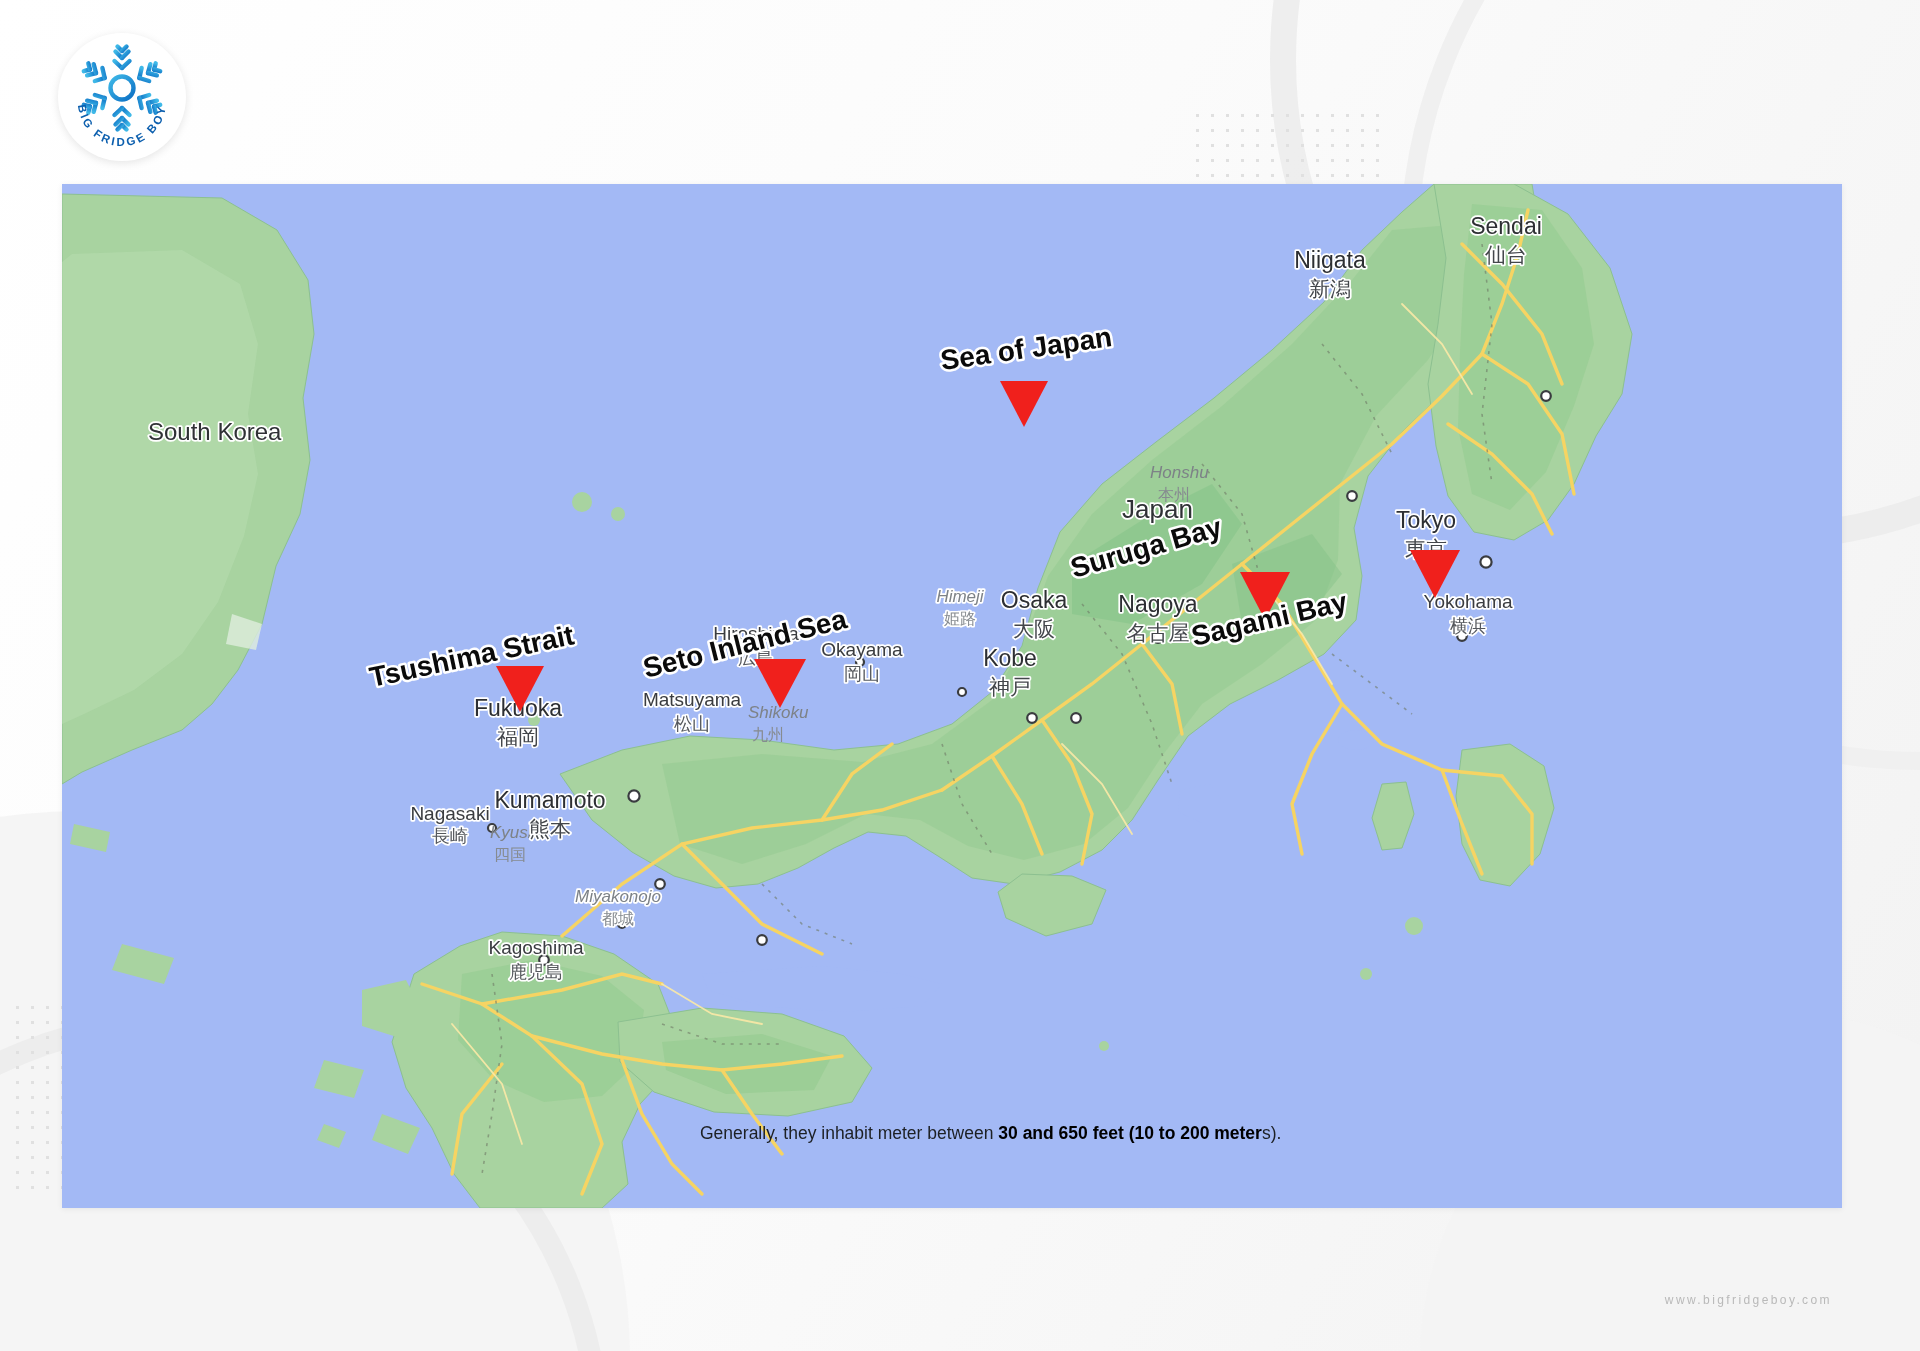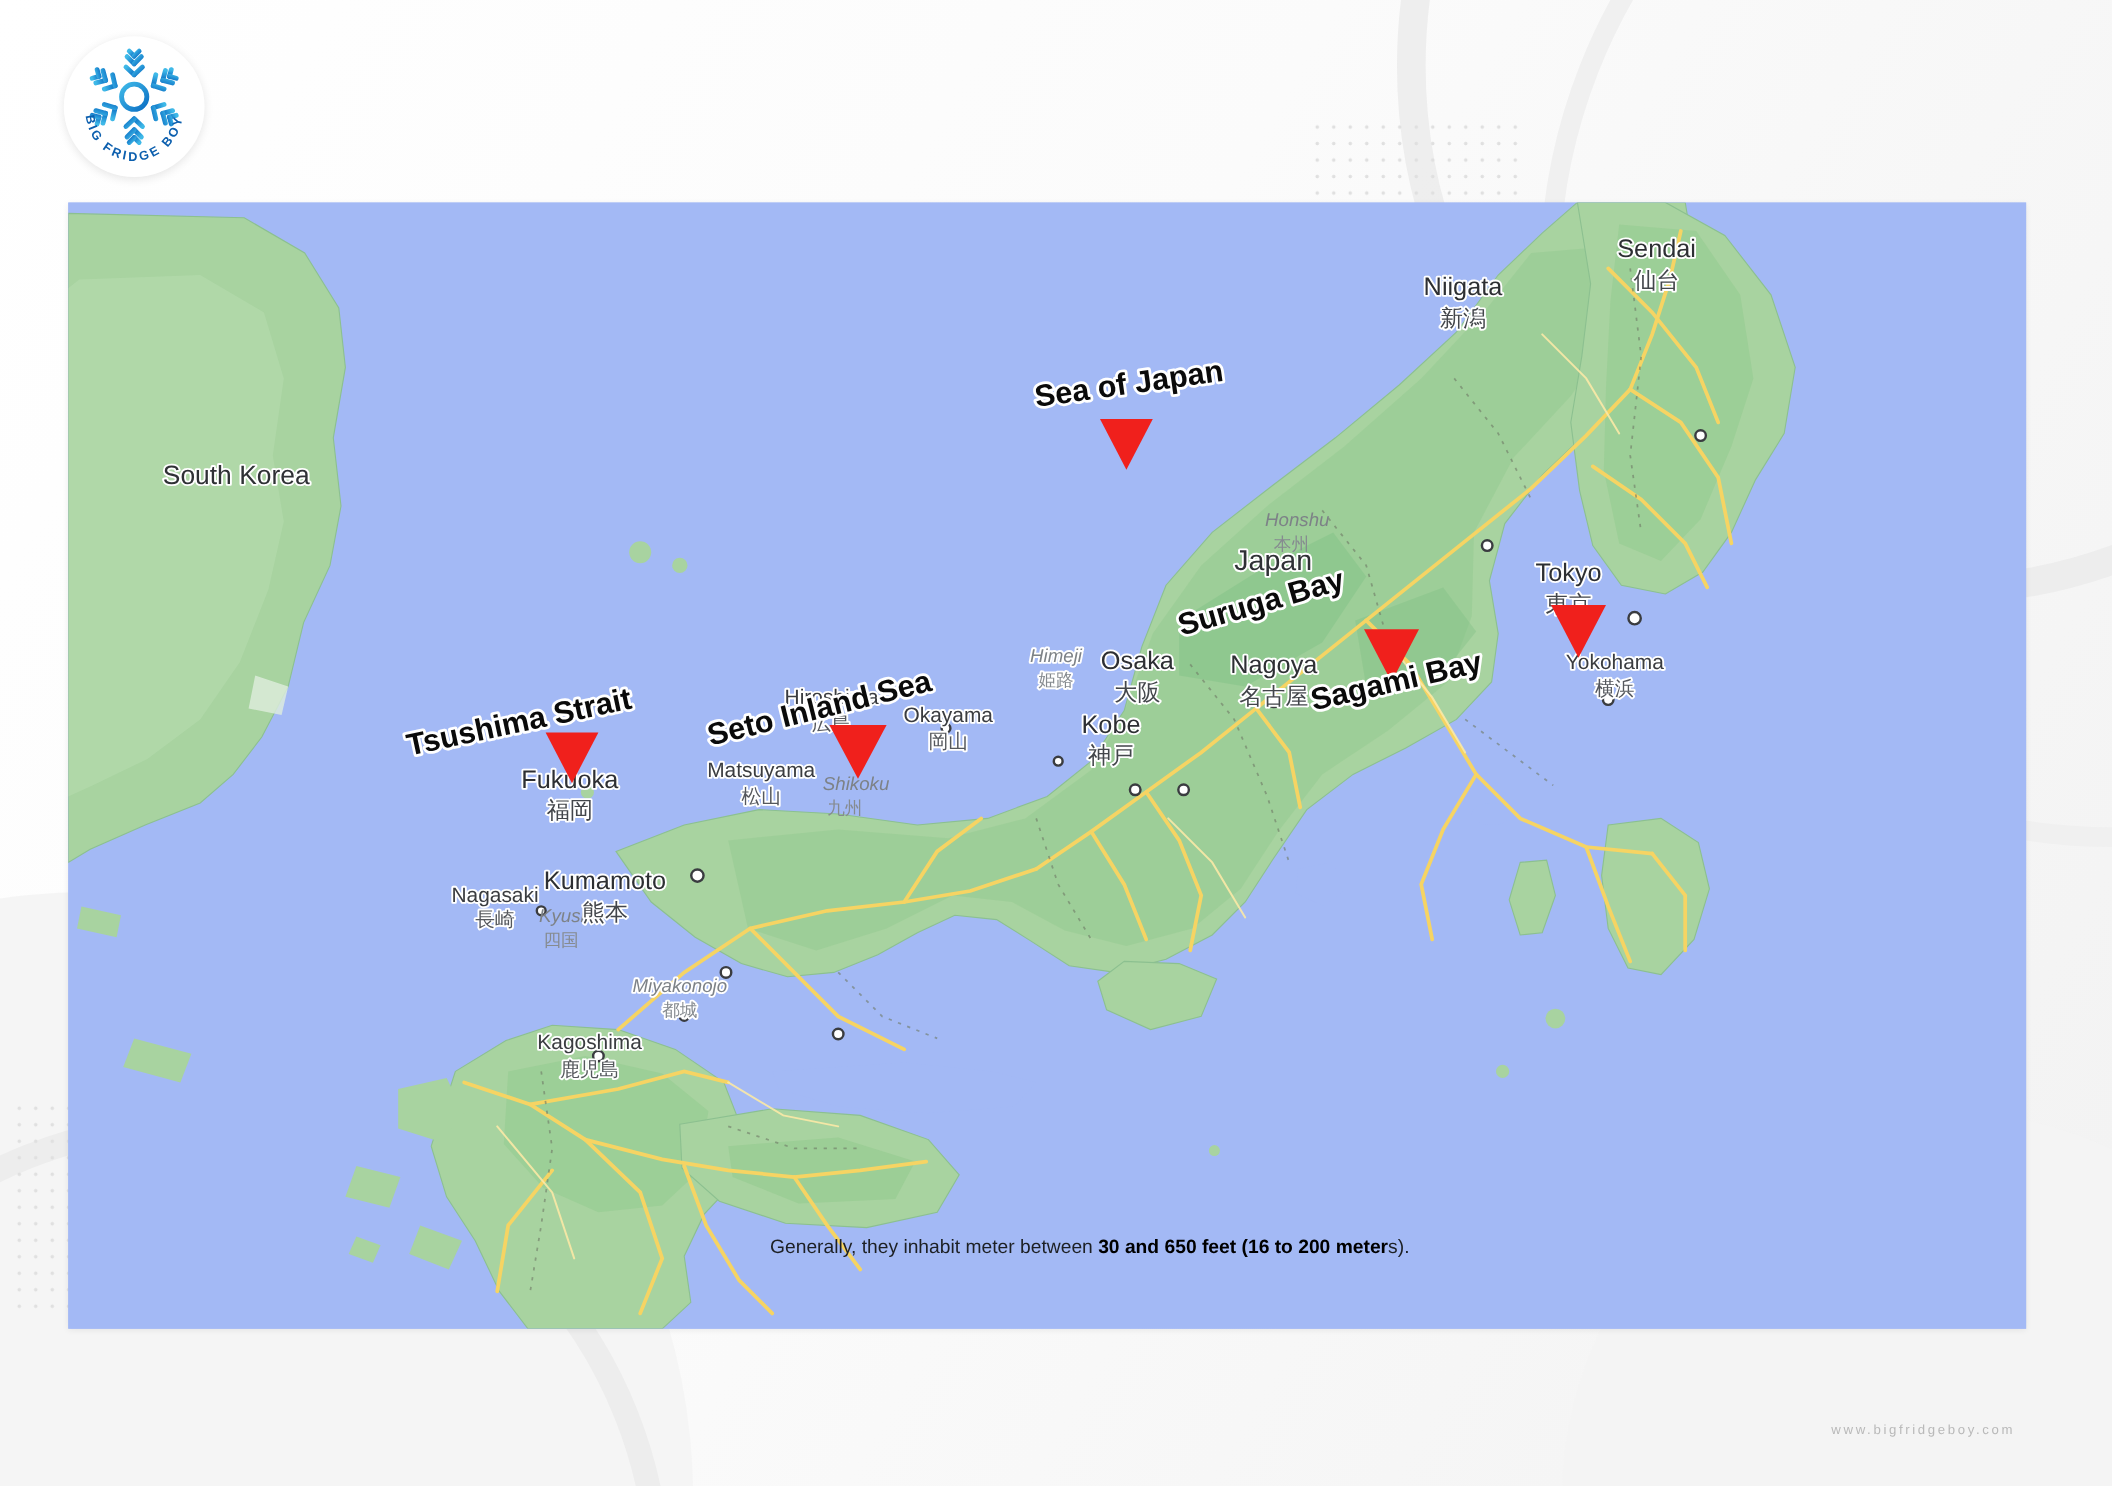--- a/index.html
+++ b/index.html
@@ -371,19 +371,19 @@
         <polygon points="1178,388 1228,388 1203,436" fill="#f0201c"></polygon>
 
         <text class="annot" x="1132" y="462" transform="rotate(-13 1132 462)">Sagami Bay</text>
         <polygon points="1348,366 1398,366 1373,414" fill="#f0201c"></polygon>
       </g>
     </svg>
   </div>
 
   <div class="caption">
     <div>
-      <span>Generally, they inhabit meter between </span><b>30 and 650 feet (16 to 200 meter</b><span>s).</span>
+      <span>Generally, they inhabit meter between </span><b>30 and 650 feet (10 to 200 meter</b><span>s).</span>
     </div>
   </div>
 
   <div class="footer-url">www.bigfridgeboy.com</div>
 
 </div>
 
 </body></html>

